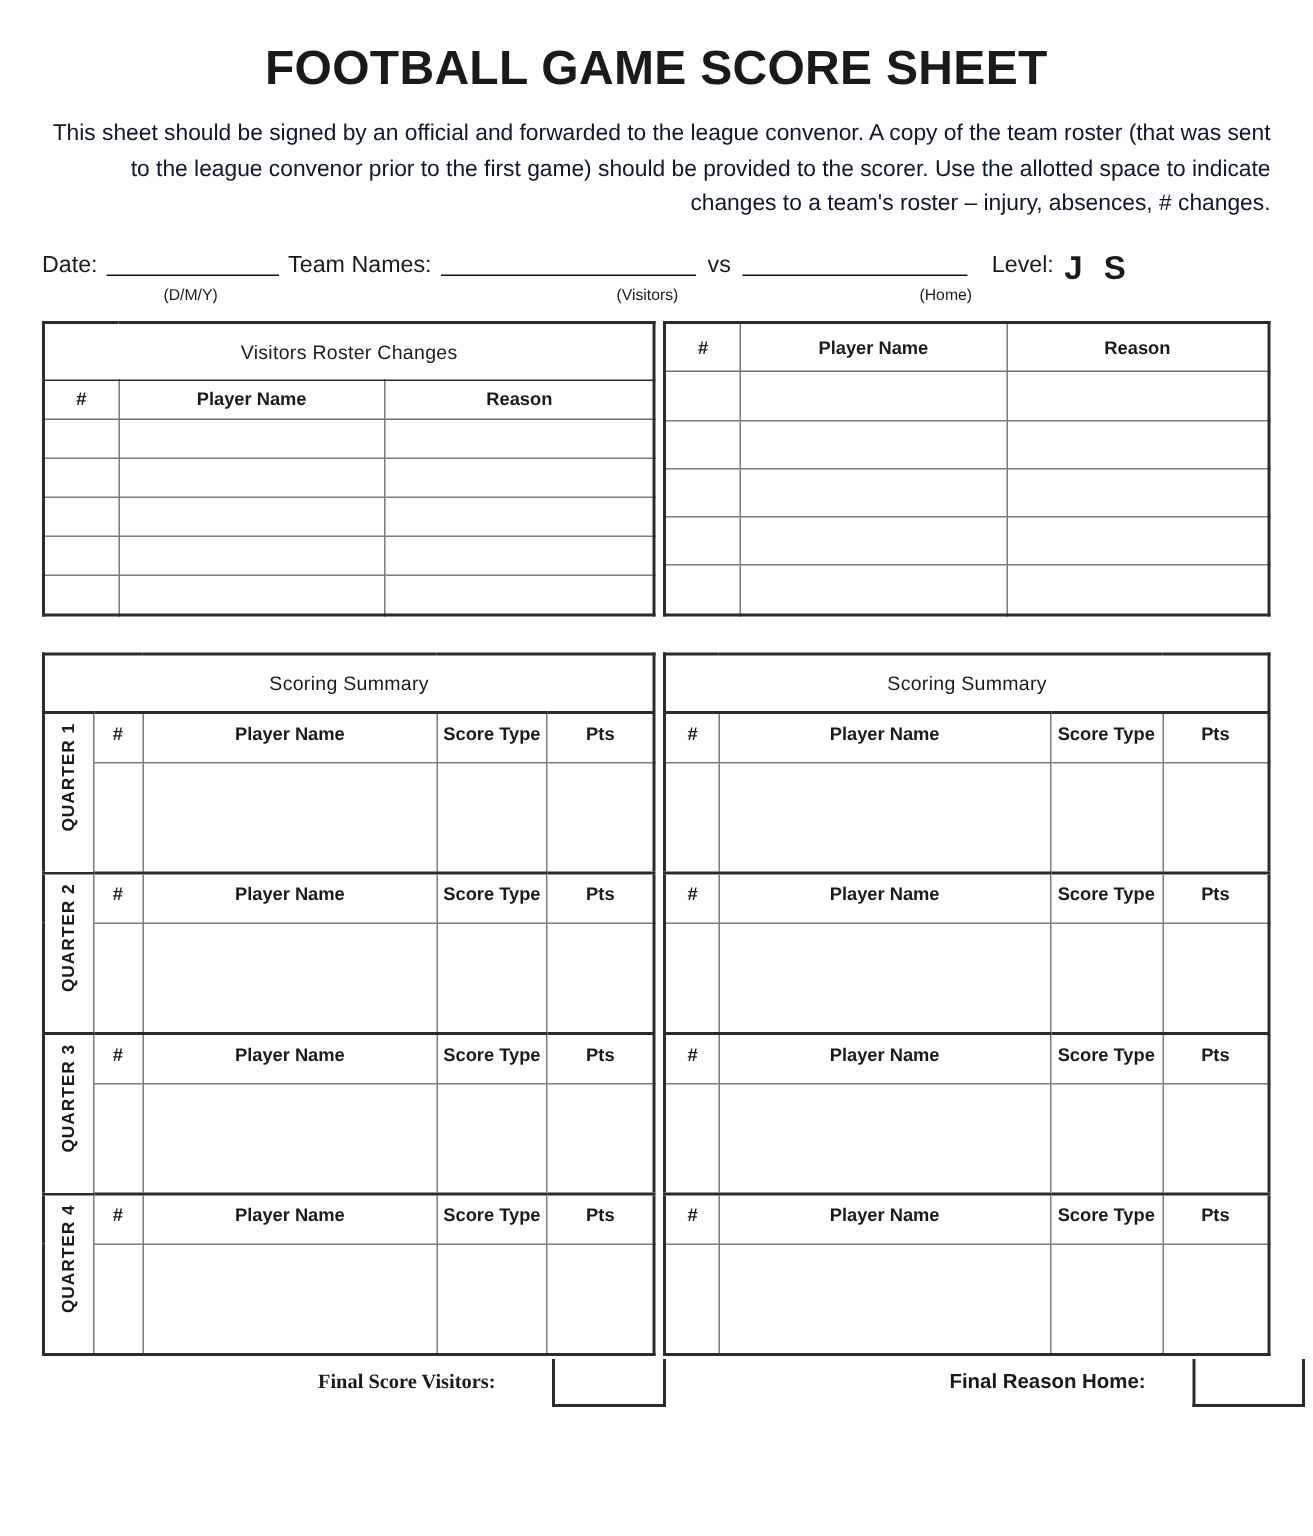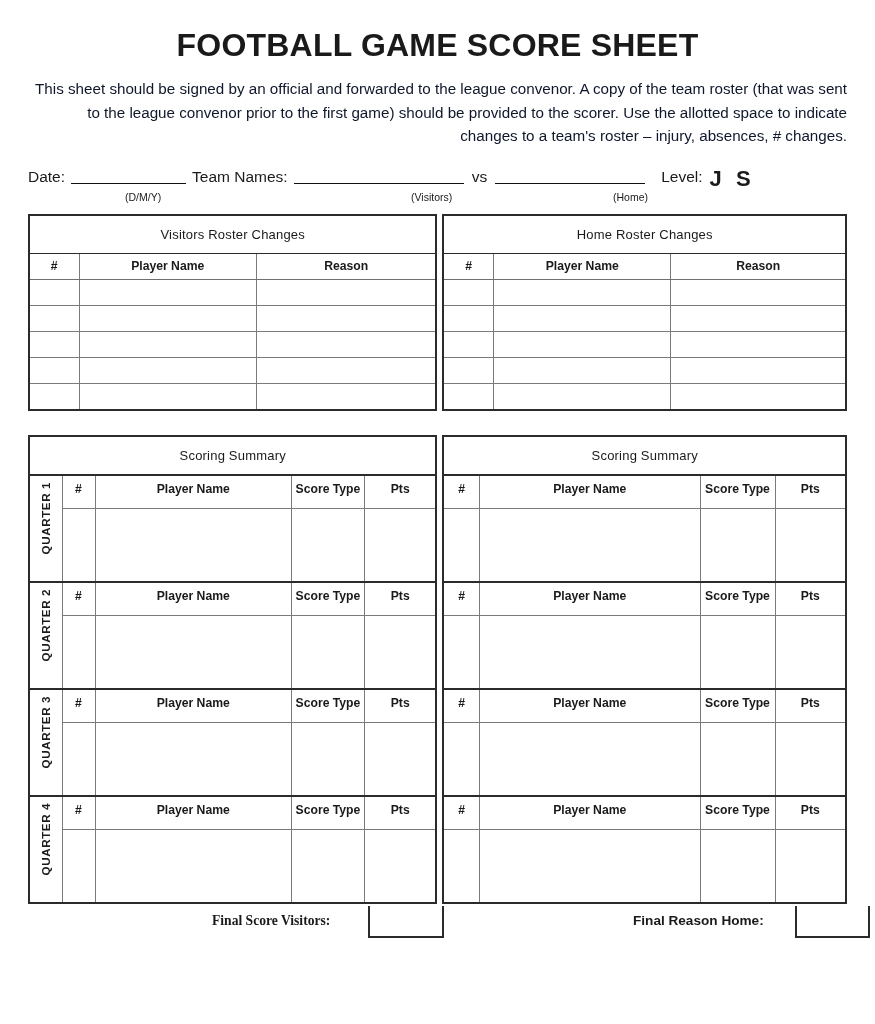--- a/index.html
+++ b/index.html
@@ -69,21 +69,21 @@
   .sublabels {
     margin: 1px 28px 0 28px;
     position: relative;
     height: 14px;
     font-size: 10.5px;
   }
   .sublabels span {
     position: absolute;
     top: 0;
   }
-  .sub-dmy { left: 97px; }
+  .sub-dmy { left: 81px; }
   .sub-visitors { left: 383px; }
   .sub-home { left: 585px; }
 
   
   .section {
     display: flex;
     margin: 0 28px;
     gap: 5px;
   }
   .tbl {
@@ -263,23 +263,20 @@
     </table>
 
     <table class="tbl roster-tbl home">
       <colgroup>
         <col class="col-num">
           <col>
           <col class="col-reason-home">
       </colgroup>
       <tbody>
         <tr>
-          <td class="banner" colspan="3">Home Roster Changes</td>
-        </tr>
-        <tr>
           <td class="colhead">#</td>
           <td class="colhead">Player Name</td>
           <td class="colhead">Reason</td>
         </tr>
         <tr class="erow">
           <td></td>
           <td></td>
           <td></td>
         </tr>
         <tr class="erow">

